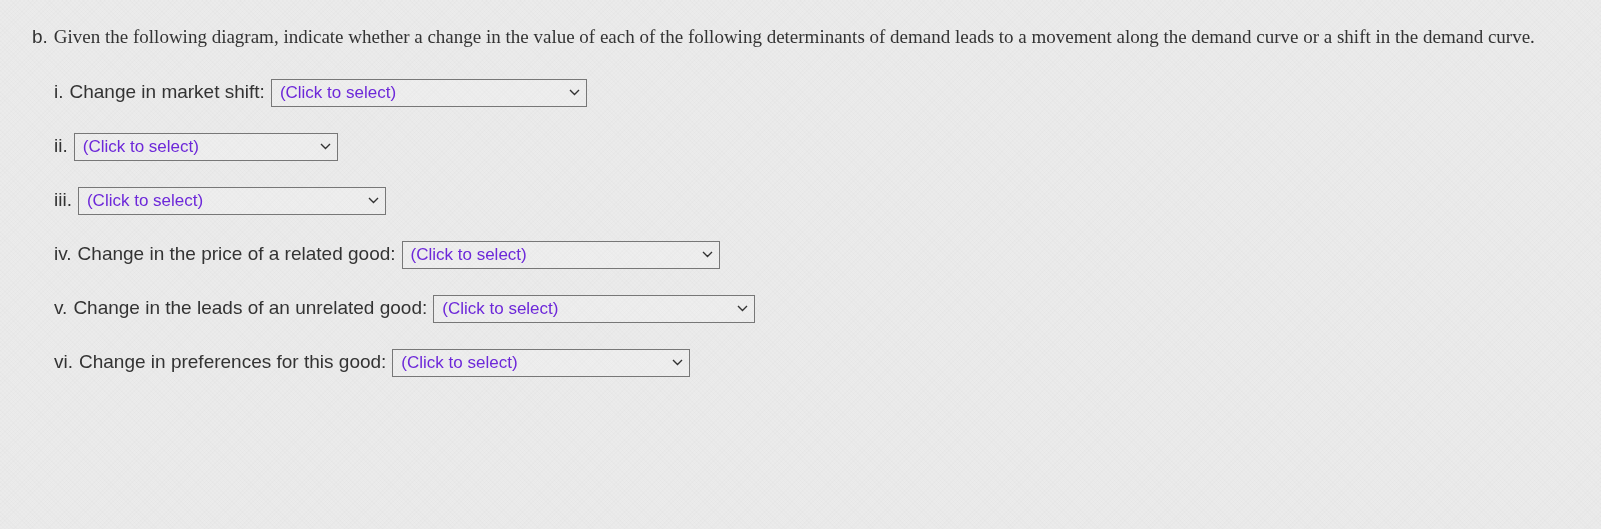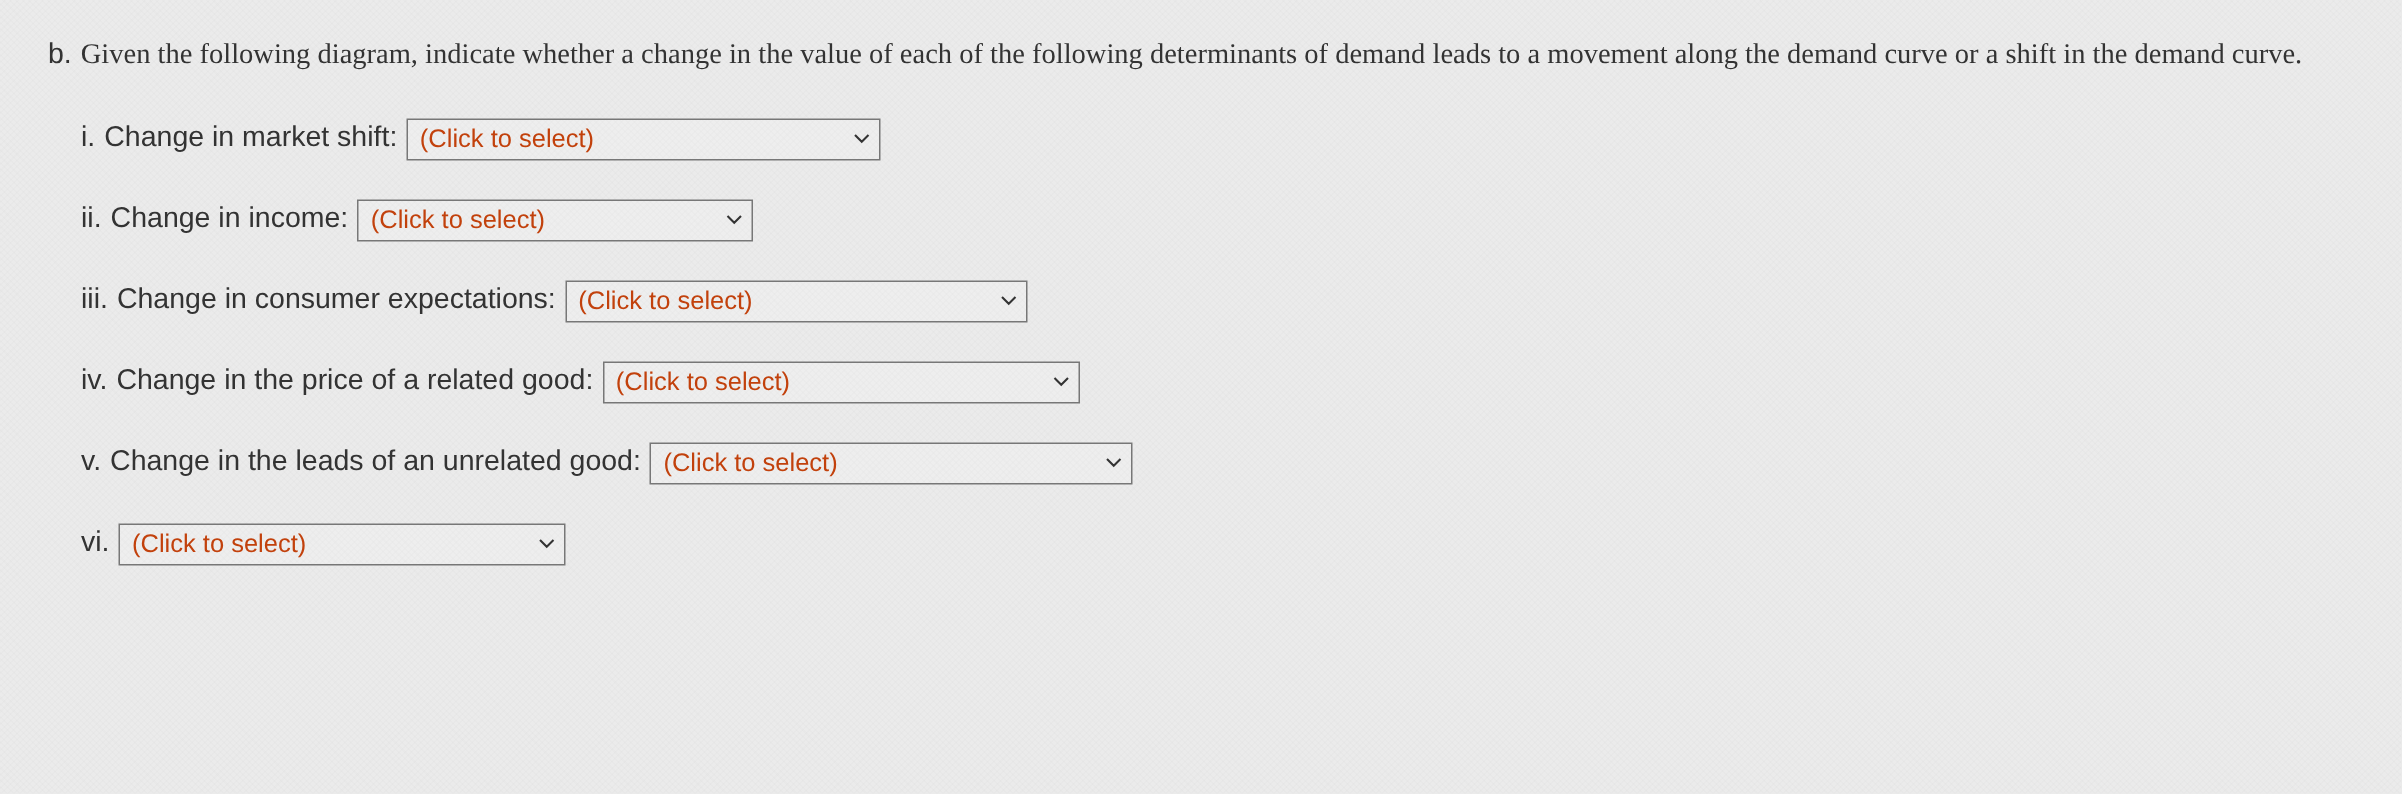--- a/index.html
+++ b/index.html
@@ -43,21 +43,21 @@
     .select-box {
       display: inline-flex;
       align-items: center;
       justify-content: space-between;
       border: 1px solid #777;
       background: rgba(255,255,255,0.15);
       box-sizing: border-box;
       height: 28px;
       padding: 2px 6px 2px 8px;
       font-size: 17px;
-      color: #c2410c;
+      color: #6d28d9;
       cursor: pointer;
     }
     .select-text {
       flex: 1 1 auto;
       text-align: left;
     }
     .chevron {
       flex: 0 0 auto;
       margin-left: 8px;
     }
@@ -81,34 +81,32 @@
     <span class="chevron">
       <svg width="11" height="7" viewBox="0 0 11 7">
           <path d="M1 1 L5.5 5.5 L10 1" fill="none" stroke="#333" stroke-width="1.4"></path>
         </svg>
     </span>
   </span>
 </div>
 
 <div class="item">
   <span class="item-label">ii.</span>
-  <span class="item-label">Change in income:</span>
   <span class="select-box" style="width:264px">
     <span class="select-text">(Click to select)</span>
     <span class="chevron">
       <svg width="11" height="7" viewBox="0 0 11 7">
           <path d="M1 1 L5.5 5.5 L10 1" fill="none" stroke="#333" stroke-width="1.4"></path>
         </svg>
     </span>
   </span>
 </div>
 
 <div class="item">
   <span class="item-label">iii.</span>
-  <span class="item-label">Change in consumer expectations:</span>
   <span class="select-box" style="width:308px">
     <span class="select-text">(Click to select)</span>
     <span class="chevron">
       <svg width="11" height="7" viewBox="0 0 11 7">
           <path d="M1 1 L5.5 5.5 L10 1" fill="none" stroke="#333" stroke-width="1.4"></path>
         </svg>
     </span>
   </span>
 </div>
 
@@ -133,20 +131,21 @@
     <span class="chevron">
       <svg width="11" height="7" viewBox="0 0 11 7">
           <path d="M1 1 L5.5 5.5 L10 1" fill="none" stroke="#333" stroke-width="1.4"></path>
         </svg>
     </span>
   </span>
 </div>
 
 <div class="item">
   <span class="item-label">vi.</span>
+  <span class="item-label">Change in preferences for this good:</span>
   <span class="select-box" style="width:298px">
     <span class="select-text">(Click to select)</span>
     <span class="chevron">
       <svg width="11" height="7" viewBox="0 0 11 7">
           <path d="M1 1 L5.5 5.5 L10 1" fill="none" stroke="#333" stroke-width="1.4"></path>
         </svg>
     </span>
   </span>
 </div>
 

